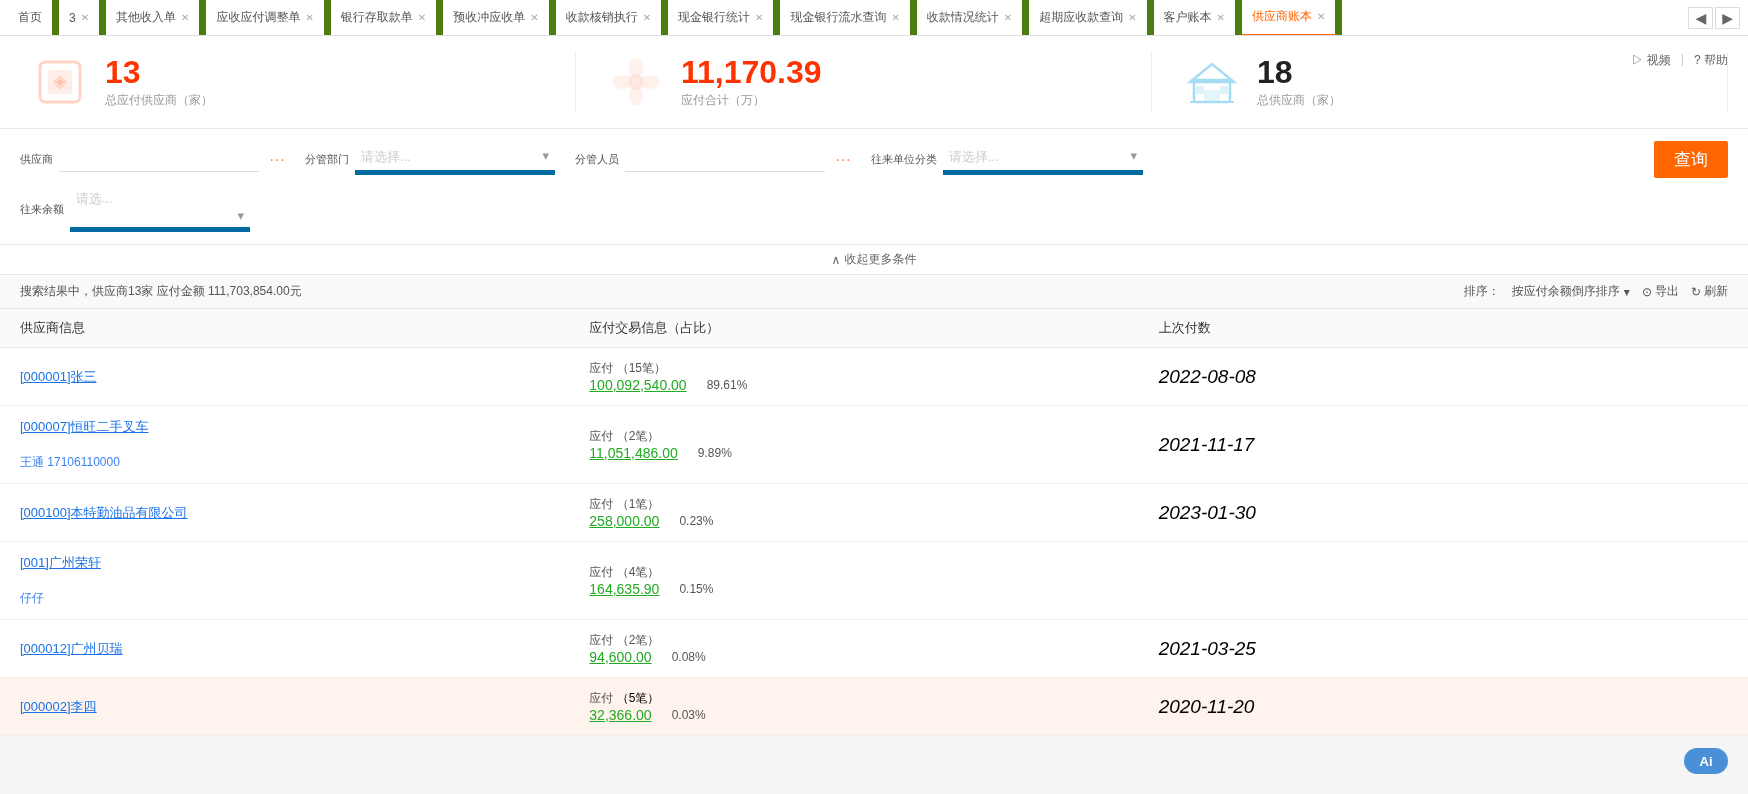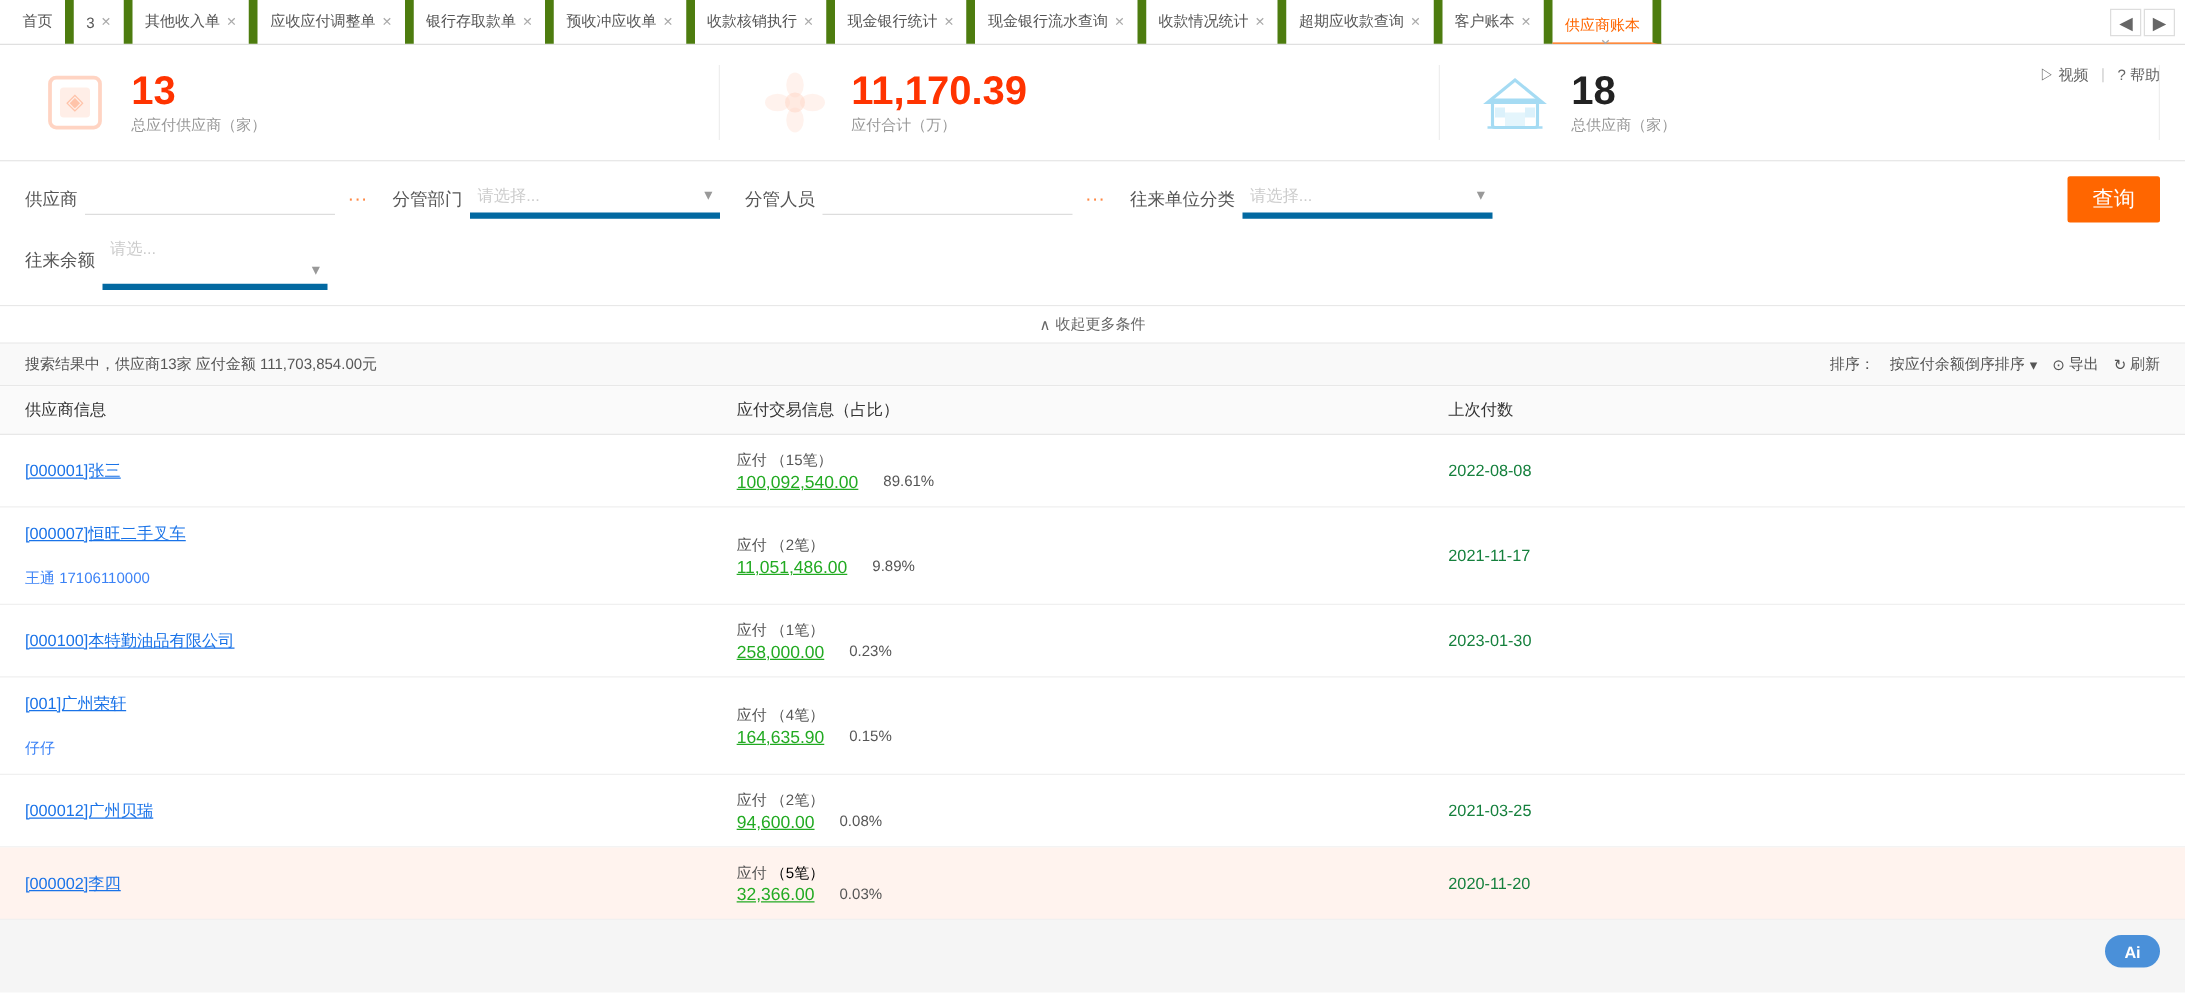--- a/index.html
+++ b/index.html
@@ -19,21 +19,21 @@
       display: flex;
       align-items: center;
       padding: 12px 10px;
       height: 36px;
       font-size: 12px;
       cursor: pointer;
       white-space: nowrap;
       border-right: 7px solid #4d7c0f;
       color: #555;
     }
-    .nav-tab.active { color: #ff6600; border-bottom: 2px solid #ff6600; flex-direction: column; }
+    .nav-tab.active { color: #ff6600; border-bottom: 2px solid #ff6600; }
     .nav-tab .close-btn { margin-left: 5px; color: #aaa; font-size: 10px; cursor: pointer; }
     .nav-arrow { padding: 0 6px; cursor: pointer; color: #666; font-size: 14px; border: 1px solid #ddd; height: 22px; display:flex; align-items:center; }
 
     
     .summary-area {
       display: flex;
       background: #fff;
       border-bottom: 1px solid #e8e8e8;
       padding: 16px 20px;
       align-items: center;
@@ -87,21 +87,21 @@
       align-items: center;
       gap: 20px;
       margin-bottom: 8px;
     }
     .filter-row:last-child { margin-bottom: 0; }
     .filter-item {
       display: flex;
       align-items: center;
       gap: 6px;
     }
-    .filter-label { color: #555; font-size: 14px; white-space: nowrap; }
+    .filter-label { color: #555; font-size: 11px; white-space: nowrap; }
     .filter-input {
       border: none;
       border-bottom: 1px solid #ddd;
       padding: 4px 6px;
       font-size: 13px;
       color: #333;
       outline: none;
       width: 180px;
       background: transparent;
     }
@@ -203,21 +203,21 @@
     .supplier-link {
       color: #1a73e8;
       text-decoration: underline;
       cursor: pointer;
       font-size: 13px;
     }
     .supplier-sub { font-size: 12px; color: #3b82f6; margin-top: 18px; }
     .amount-green { color: #22aa22; font-size: 14px; font-weight: 500; text-decoration: underline; cursor: pointer; }
     .amount-label { color: #555; font-size: 12px; }
     .percent { color: #555; font-size: 12px; margin-left: 12px; }
-    .date-text { color: #15803d; font-size: 13px; }
+    .date-text { color: #000000; font-size: 19px; font-style: italic; }
     .dots { color: #ff8844; font-size: 16px; }
 
     
     ::-webkit-scrollbar { width: 6px; }
     ::-webkit-scrollbar-track { background: #f1f1f1; }
     ::-webkit-scrollbar-thumb { background: #ccc; border-radius: 3px; }
 
     .filter-dots { color: #ff8844; font-size: 16px; cursor: pointer; margin-left: 4px; }
   </style>
 </head>

